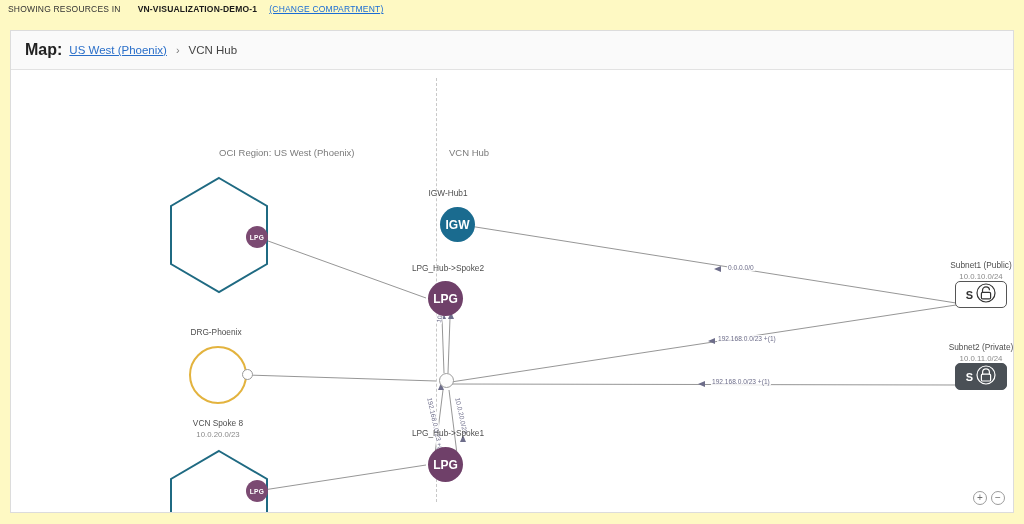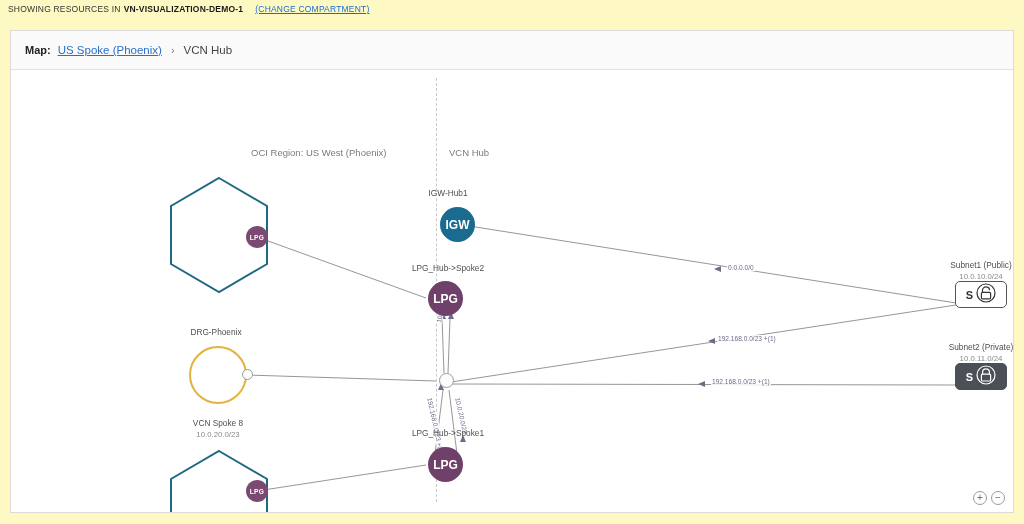--- a/index.html
+++ b/index.html
@@ -11,37 +11,37 @@
     overflow: hidden;
   }
   .page { position: relative; width: 1024px; height: 524px; background:#fef9c3; }
 
   
   .banner {
     position: absolute; left: 0; top: 0; width: 1024px; height: 18px;
     display: flex; align-items: center; padding-left: 8px;
     font-size: 8.5px; color: #333; letter-spacing: .2px;
   }
-  .banner .compartment { font-weight: bold; color:#1a1a1a; margin-left:3px; }
+  .banner .compartment { font-weight: bold; color:#1a1a1a; margin-left:17px; }
   .banner .change-link {
     margin-left: 12px; color:#1a6cd4; text-decoration: underline; cursor: pointer;
     font-size: 8.5px;
   }
 
   
   .map-card {
     position: absolute; left: 10px; top: 30px; width: 1004px; height: 483px;
     border: 1px solid #dcdcdc; background: #fff;
   }
   .map-toolbar {
     position: relative; height: 39px; border-bottom: 1px solid #e2e2e2;
     background: #fafafa; display: flex; align-items: center; padding-left: 14px;
     gap: 7px;
   }
-  .map-label { font-size: 11px; font-weight: bold; color: #222; }
+  .map-label { font-size: 16px; font-weight: bold; color: #222; }
   .crumb-link {
     font-size: 11.5px; color: #2a6fc9; text-decoration: underline; cursor: pointer;
   }
   .crumb-sep { font-size: 11px; color: #7a7a7a; padding: 0 2px; }
   .crumb-current { font-size: 11.5px; color: #444; }
 
   
   .canvas {
     position: relative; width: 1002px; height: 442px; background: #fff;
     overflow: hidden;
@@ -126,28 +126,28 @@
   <div class="banner">
     <span>SHOWING RESOURCES IN</span>
     <span class="compartment">VN-VISUALIZATION-DEMO-1</span>
     <span class="change-link">(CHANGE COMPARTMENT)</span>
   </div>
 
   <div class="map-card">
 
     <div class="map-toolbar">
       <span class="map-label">Map:</span>
-      <span class="crumb-link">US Spoke (Phoenix)</span>
+      <span class="crumb-link">US West (Phoenix)</span>
       <span class="crumb-sep">›</span>
       <span class="crumb-current">VCN Hub</span>
     </div>
 
     <div class="canvas">
 
-      <div class="col-header" style="left:240px; top:77px;text-align:center;">OCI Region: US West (Phoenix)</div>
+      <div class="col-header" style="left:208px; top:77px;text-align:center;">OCI Region: US West (Phoenix)</div>
       <div class="col-header" style="left:438px; top:77px;">VCN Hub</div>
 
       <div class="divider"></div>
 
       <svg class="edges" viewBox="0 0 1002 442">
         <defs>
           <marker id="arw" markerWidth="7" markerHeight="7" refX="5" refY="3" orient="auto">
             <path d="M6,0 L6,6 L0,3 z" fill="#6d6d8a"></path>
           </marker>
           <marker id="arwu" markerWidth="7" markerHeight="7" refX="5" refY="3" orient="auto">

